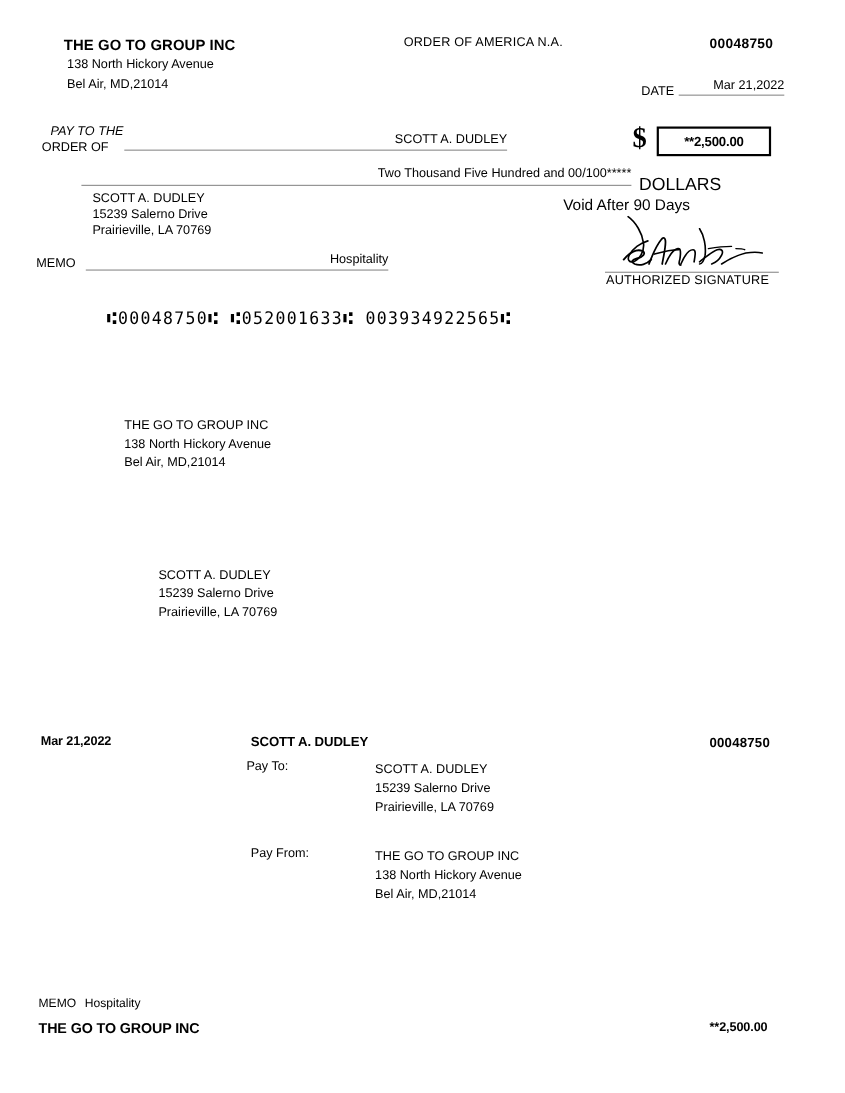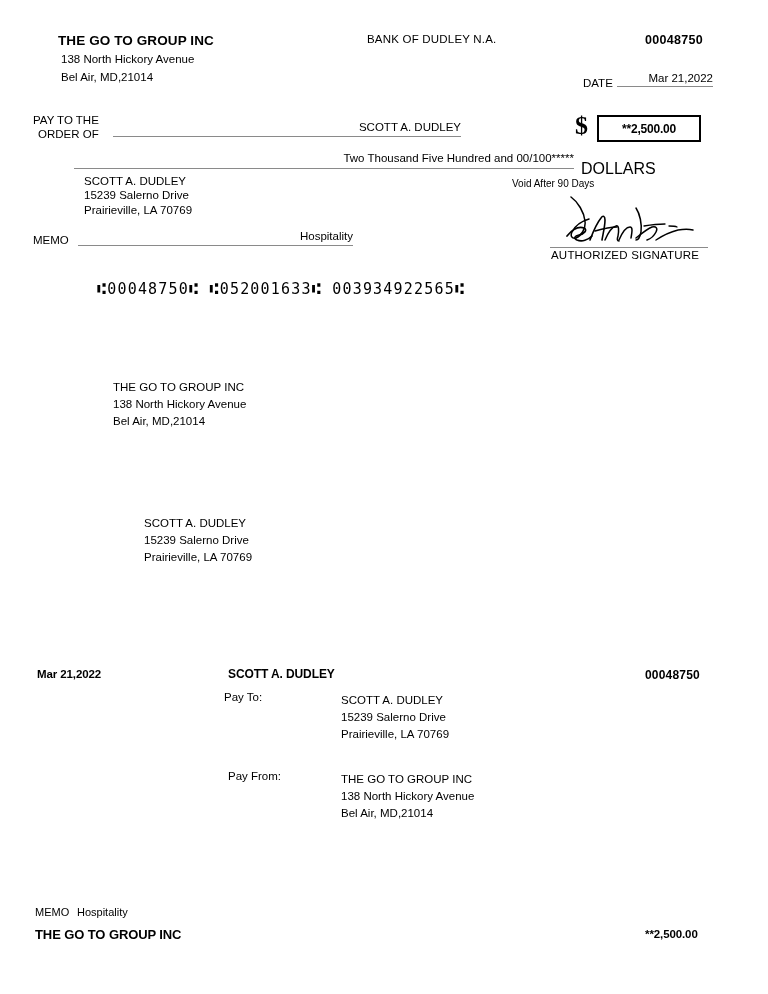--- a/index.html
+++ b/index.html
@@ -74,21 +74,21 @@
     height: 27px;
     display: flex;
     align-items: center;
     justify-content: center;
   }
   .amount-box span {
     font-size: 12px;
     font-weight: bold;
     letter-spacing: -0.2px;
   }
-  .void-text { font-size: 10px; }
+  .void-text { font-size: 14px; }
   .addr-line { font-size: 11.5px; }
   .memo-label { font-size: 11.5px; }
   .memo-value { font-size: 11.5px; }
   .auth-sig {
     font-size: 11.5px;
     letter-spacing: 0.2px;
   }
 
   
   .micr {
@@ -141,30 +141,30 @@
 <body>
 
 <div class="page">
 
   <div>
 
     <div class="abs company-name" style="left:58px; top:33px;">THE GO TO GROUP INC</div>
     <div class="abs company-line" style="left:61px; top:53px;">138 North Hickory Avenue</div>
     <div class="abs company-line" style="left:61px; top:71px;">Bel Air, MD,21014</div>
 
-    <div class="abs bank-name" style="left:367px; top:33px;">BANK OF DUDLEY N.A.</div>
+    <div class="abs bank-name" style="left:367px; top:33px;">ORDER OF AMERICA N.A.</div>
 
     <div class="abs check-no-top" style="left:645px; top:33px;">00048750</div>
 
     <div class="abs date-label" style="left:583px; top:77px;">DATE</div>
     <div class="abs" style="left:617px; top:72px; width:96px;">
       <div class="date-value ruled" style="padding-bottom:2px; padding-left:4px;">Mar 21,2022</div>
     </div>
 
-    <div class="abs pay-label" style="left:33px; top:114px;">PAY TO THE</div>
+    <div class="abs pay-label" style="left:46px; top:114px;font-style:italic;">PAY TO THE</div>
     <div class="abs pay-label" style="left:38px; top:128px;">ORDER OF</div>
 
     <div class="abs" style="left:113px; top:121px; width:348px;">
       <div class="payee-name ruled" style="padding-bottom:3px; padding-left:10px;">SCOTT A. DUDLEY</div>
     </div>
 
     <div class="abs dollar-sign" style="left:575px; top:113px;">$</div>
     <div class="abs amount-box" style="left:597px; top:115px;">
       <span>**2,500.00</span>
     </div>

